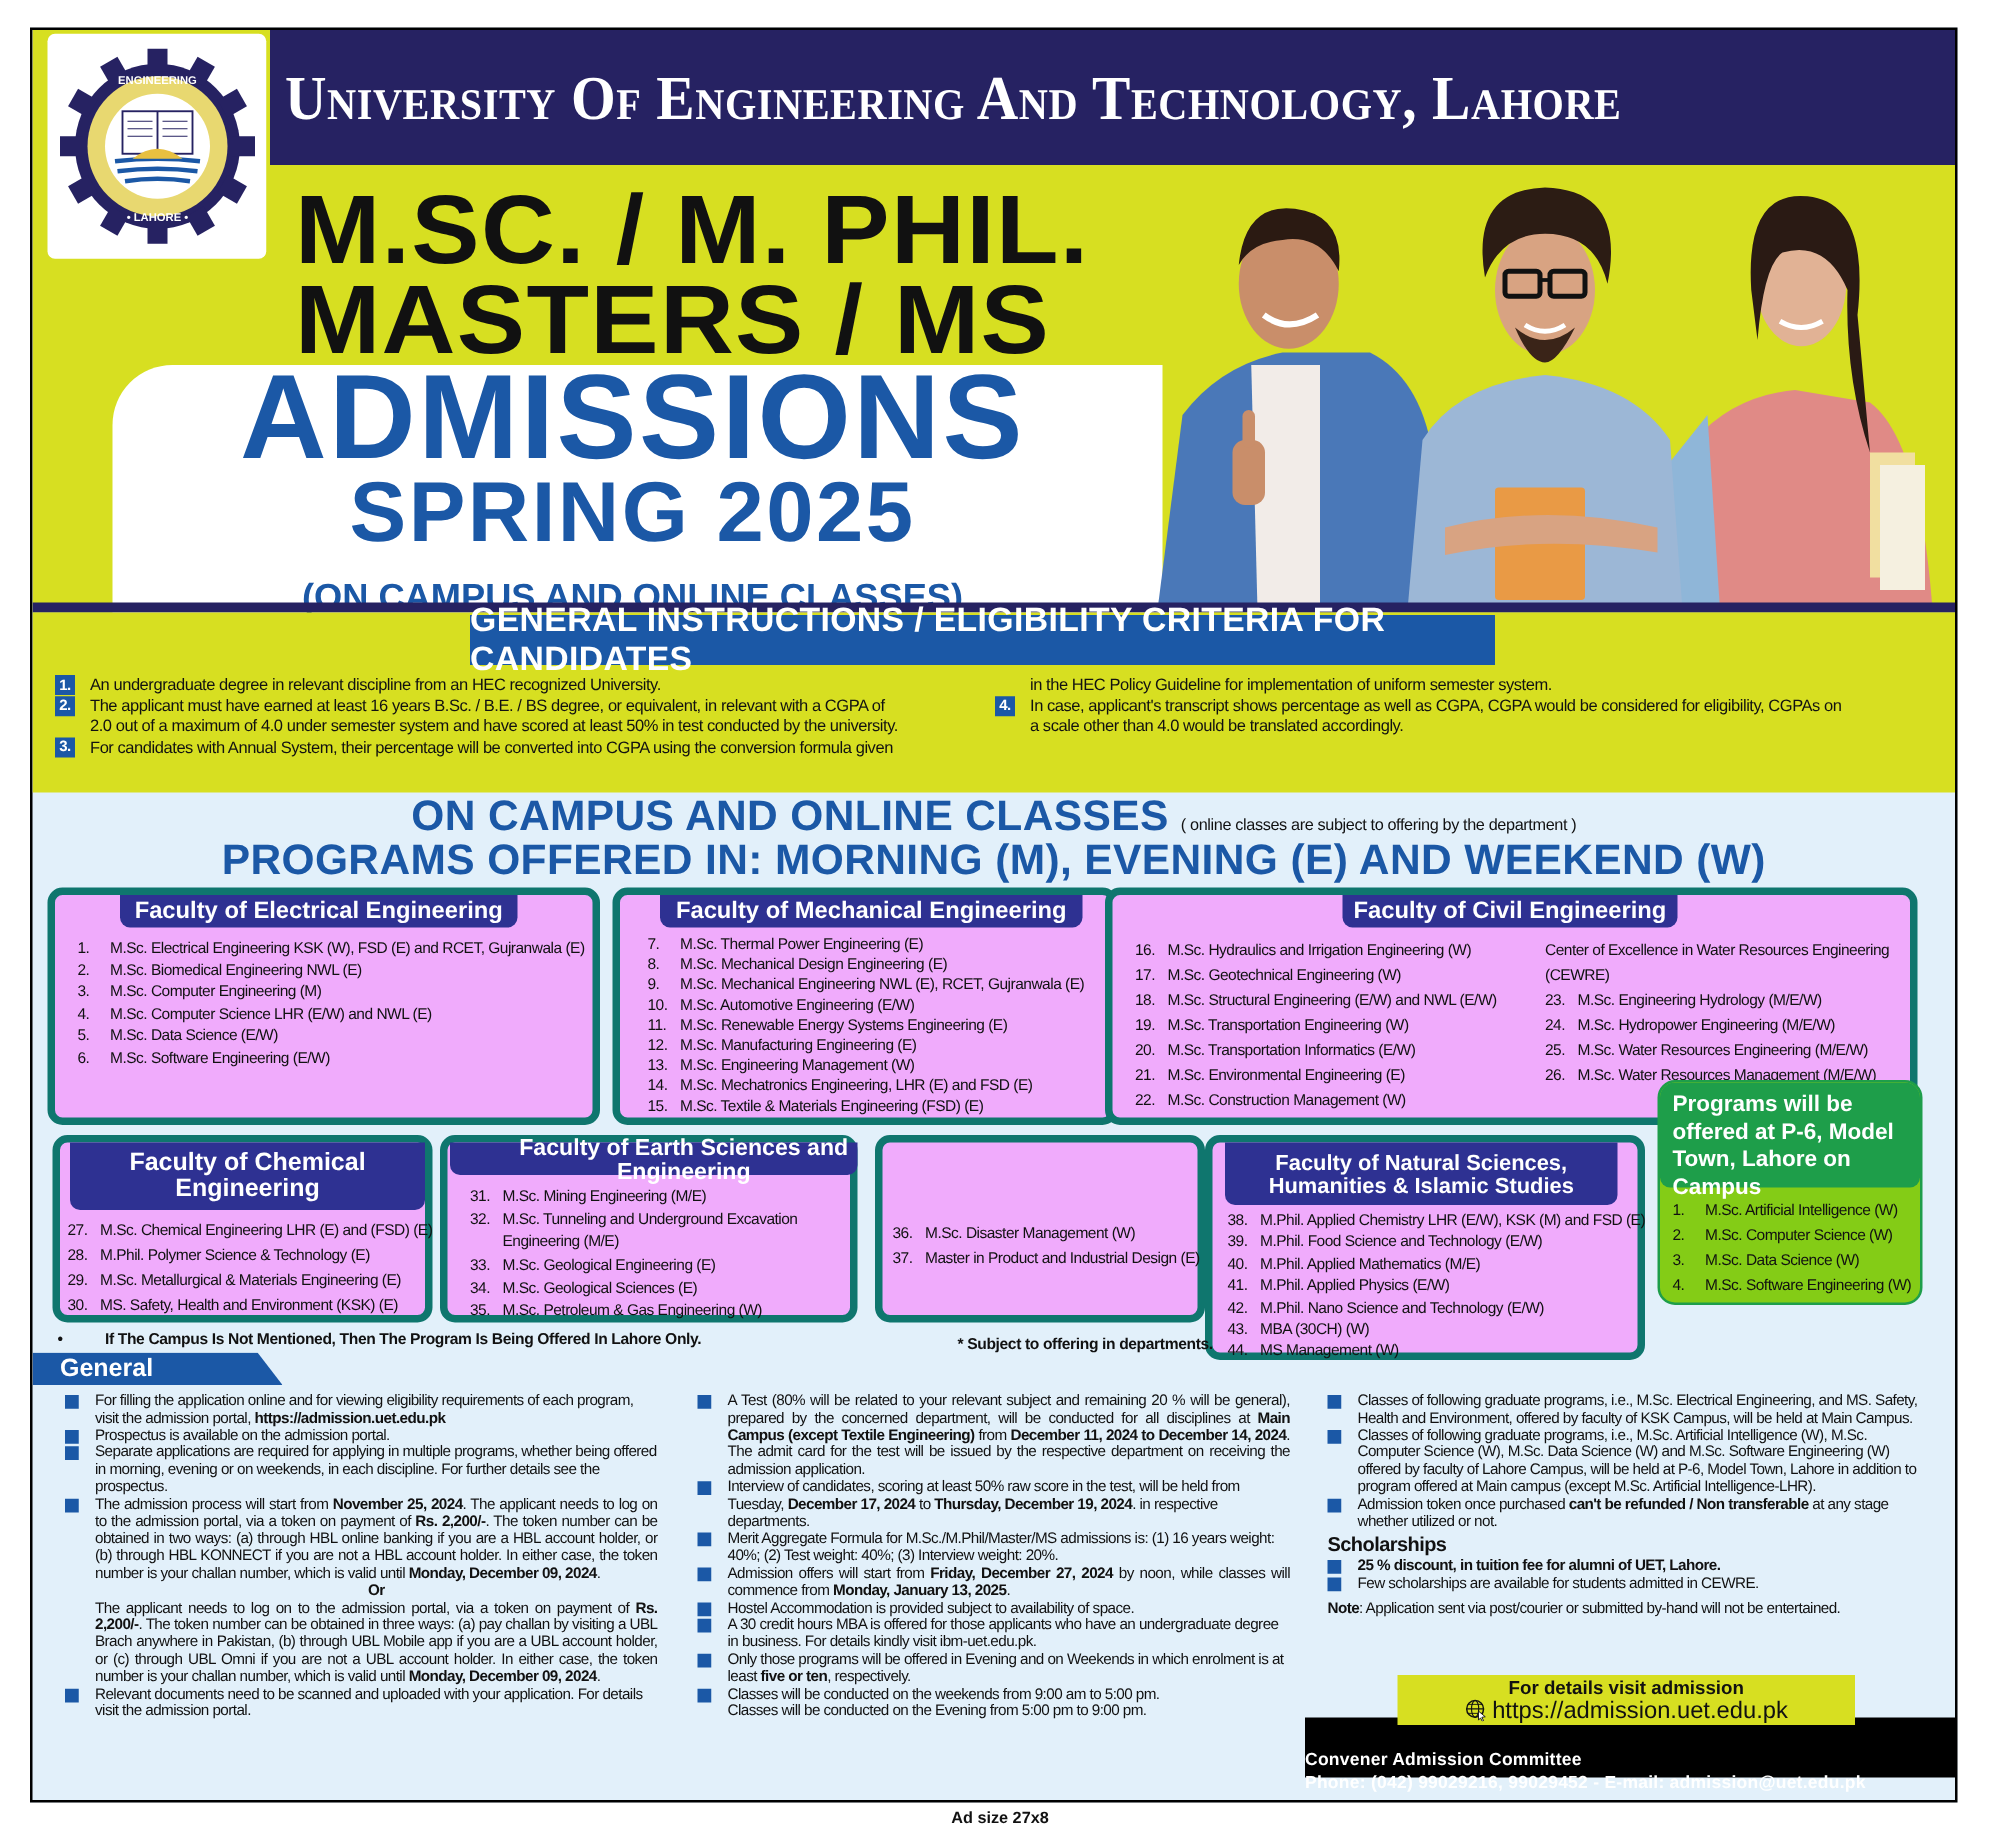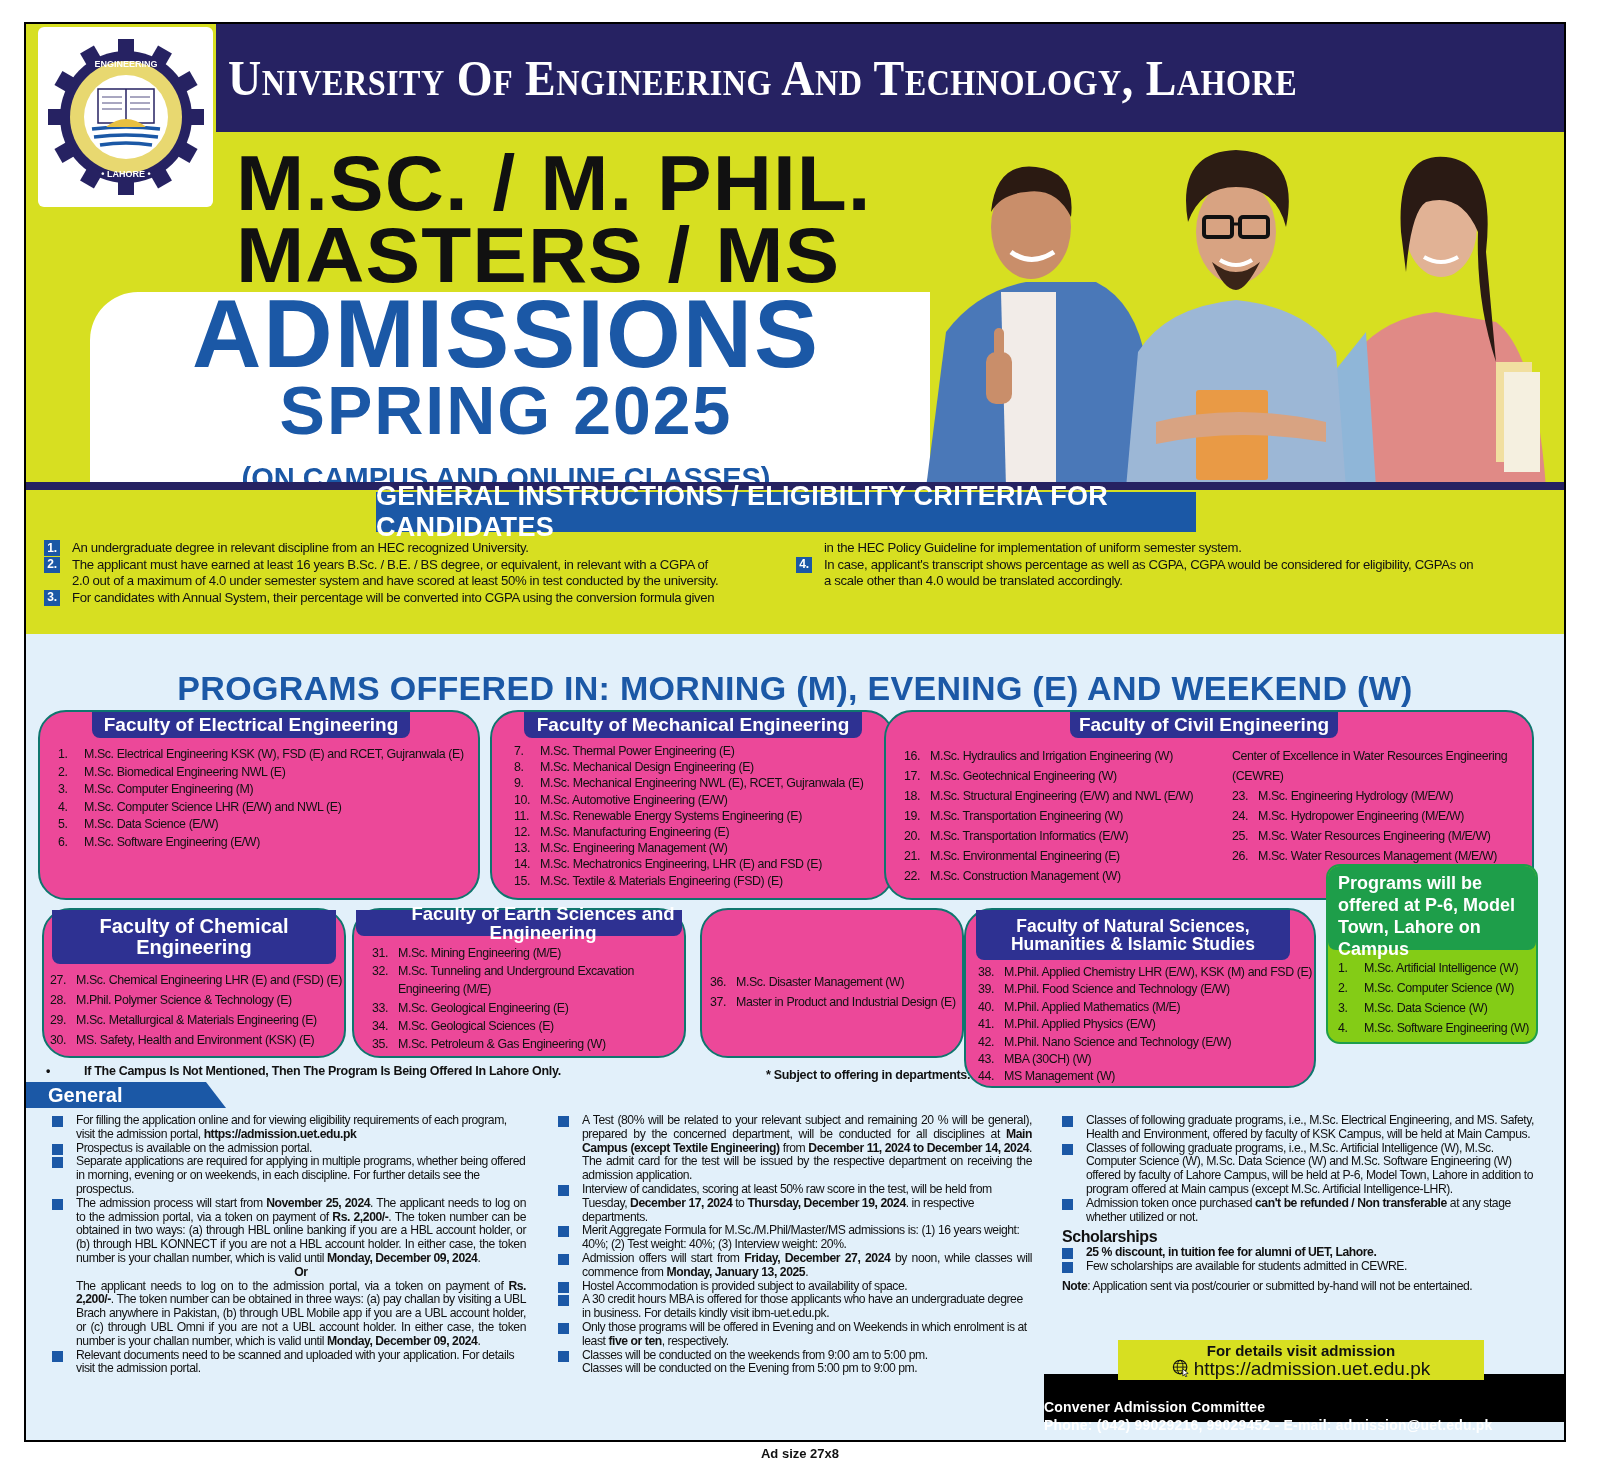--- a/index.html
+++ b/index.html
@@ -29,21 +29,21 @@
   .elig-right { left: 770px; width: 740px; }
   .elig-item { display: flex; }
   .num-badge { display: inline-flex; align-items: center; justify-content: center; flex: 0 0 16px; height: 16px; background: #1b58a6; color: #fff; font-weight: bold; font-size: 12px; margin-right: 12px; }
   .num-spacer { flex: 0 0 28px; }
 
   
   .prog-head-1 { position: absolute; left: 0; width: 100%; top: 612px; text-align: center; font-weight: 900; color: #1b58a6; font-size: 34px; line-height: 34px; letter-spacing: 0.3px; }
   .prog-head-1 small { font-weight: normal; font-size: 13px; color: #111; letter-spacing: -0.3px; }
   .prog-head-2 { position: absolute; left: 0; width: 100%; top: 646px; text-align: center; font-weight: 900; color: #1b58a6; font-size: 34px; line-height: 36px; letter-spacing: 0.3px; }
 
-  .fac { position: absolute; background: #ec4899; border: 2px solid #0f766e; border-radius: 28px; }
+  .fac { position: absolute; background: #f0abfc; border: 6px solid #0f766e; border-radius: 12px; }
   .fac-title { position: absolute; background: #2e3192; color: #fff; font-weight: bold; text-align: center; border-radius: 0 0 8px 8px; line-height: 1.05; display: flex; align-items: center; justify-content: center; }
   .fac-list { position: absolute; list-style: none; font-size: 12.4px; line-height: 17.5px; letter-spacing: -0.4px; }
   .fac-list li { display: flex; white-space: nowrap; }
   .fac-list .n { flex: 0 0 26px; }
 
   .green-box { position: absolute; left: 1300px; top: 840px; width: 212px; height: 180px; border: 2px solid #1e9e4a; border-radius: 14px; background: #84cc16; overflow: hidden; }
   .green-title { position: absolute; left: 0; top: 0; width: 100%; height: 84px; background: #1e9e4a; color: #fff; font-weight: bold; font-size: 18px; line-height: 22px; padding: 6px 10px; border-radius: 0 0 8px 8px; }
 
   .note-campus { position: absolute; left: 20px; top: 1040px; font-size: 12.5px; font-weight: bold; letter-spacing: -0.3px; }
   .note-campus .dot { display: inline-block; width: 38px; }
@@ -198,20 +198,24 @@
         <span class="num-badge">4.</span>
         <span>In case, applicant's transcript shows percentage as well as CGPA, CGPA would be considered for eligibility, CGPAs on</span>
       </div>
       <div class="elig-item">
         <span class="num-spacer"></span>
         <span>a scale other than 4.0 would be translated accordingly.</span>
       </div>
     </div>
   </div>
 
+  <div class="prog-head-1">
+    <span>ON CAMPUS AND ONLINE CLASSES</span>
+    <small>( online classes are subject to offering by the department )</small>
+  </div>
   <div class="prog-head-2">PROGRAMS OFFERED IN: MORNING (M), EVENING (E) AND WEEKEND (W)</div>
 
   <div class="fac" style="left:12px; top:686px; width:442px; height:190px;">
     <div class="fac-title" style="left:52px; top:0; width:318px; height:26px; font-size:19px;">Faculty of Electrical Engineering</div>
     <ul class="fac-list" style="left:18px; top:34px;">
       <li>
           <span class="n">1.</span>
           <span>M.Sc. Electrical Engineering KSK (W), FSD (E) and RCET, Gujranwala (E)</span>
         </li>
       <li>

